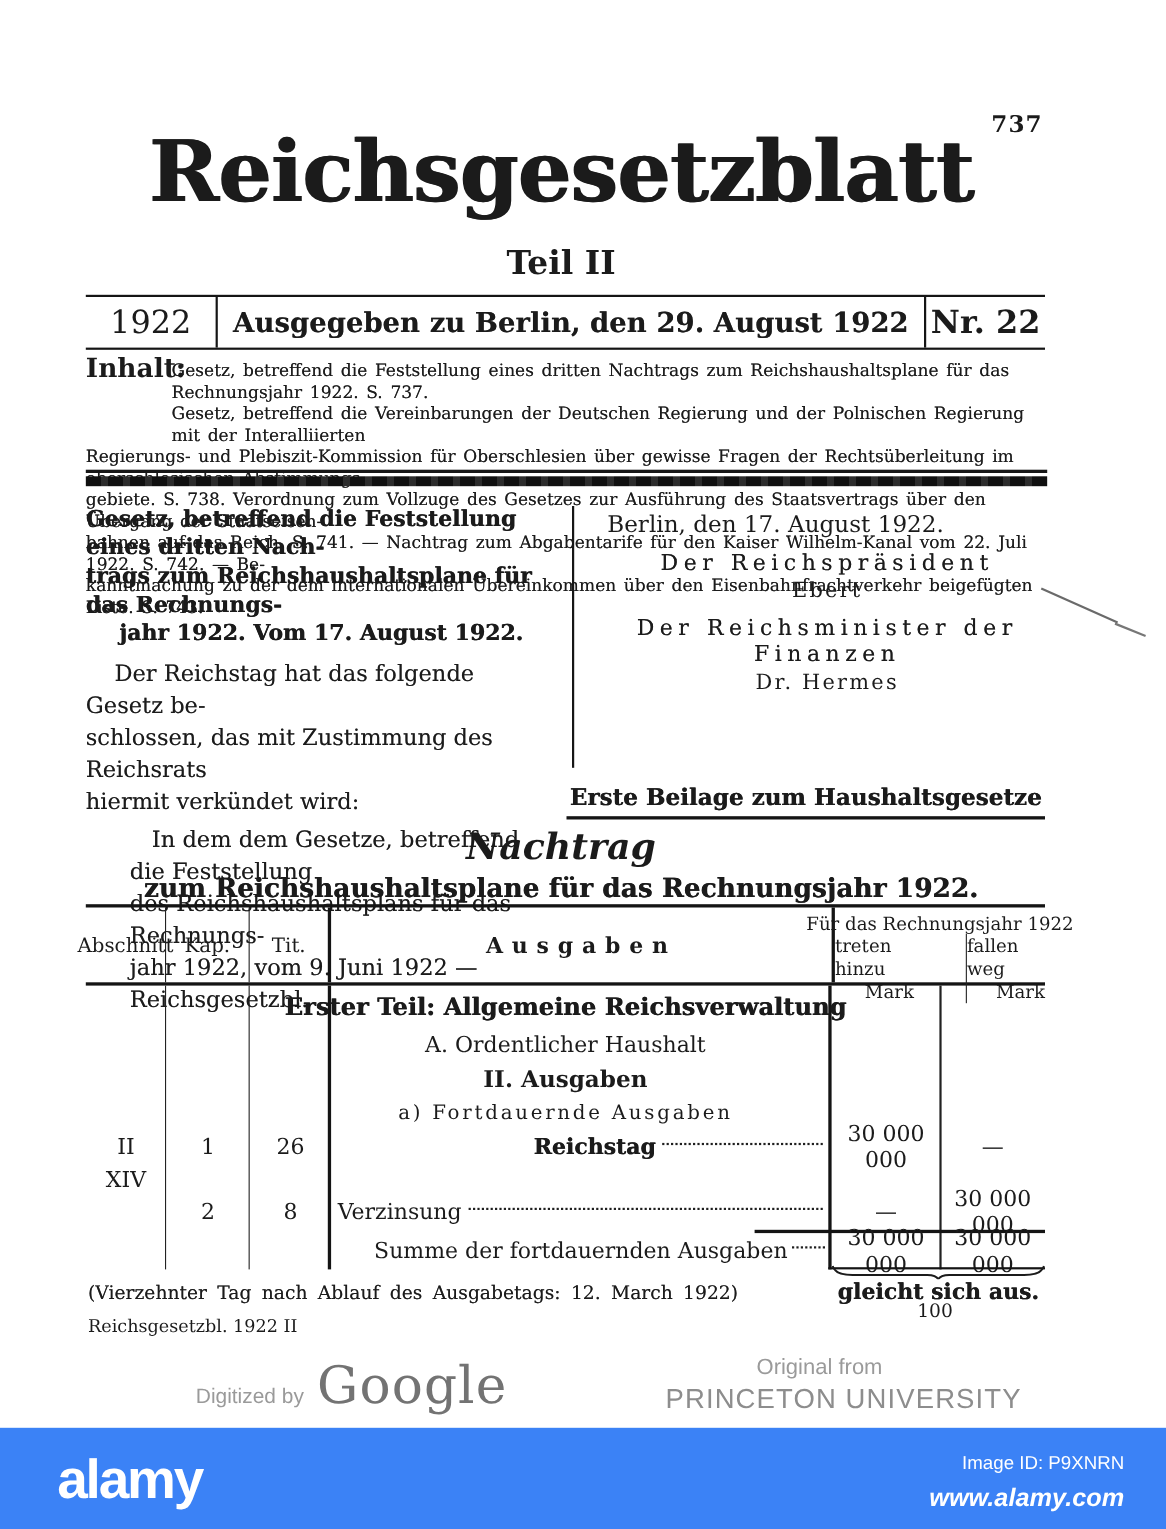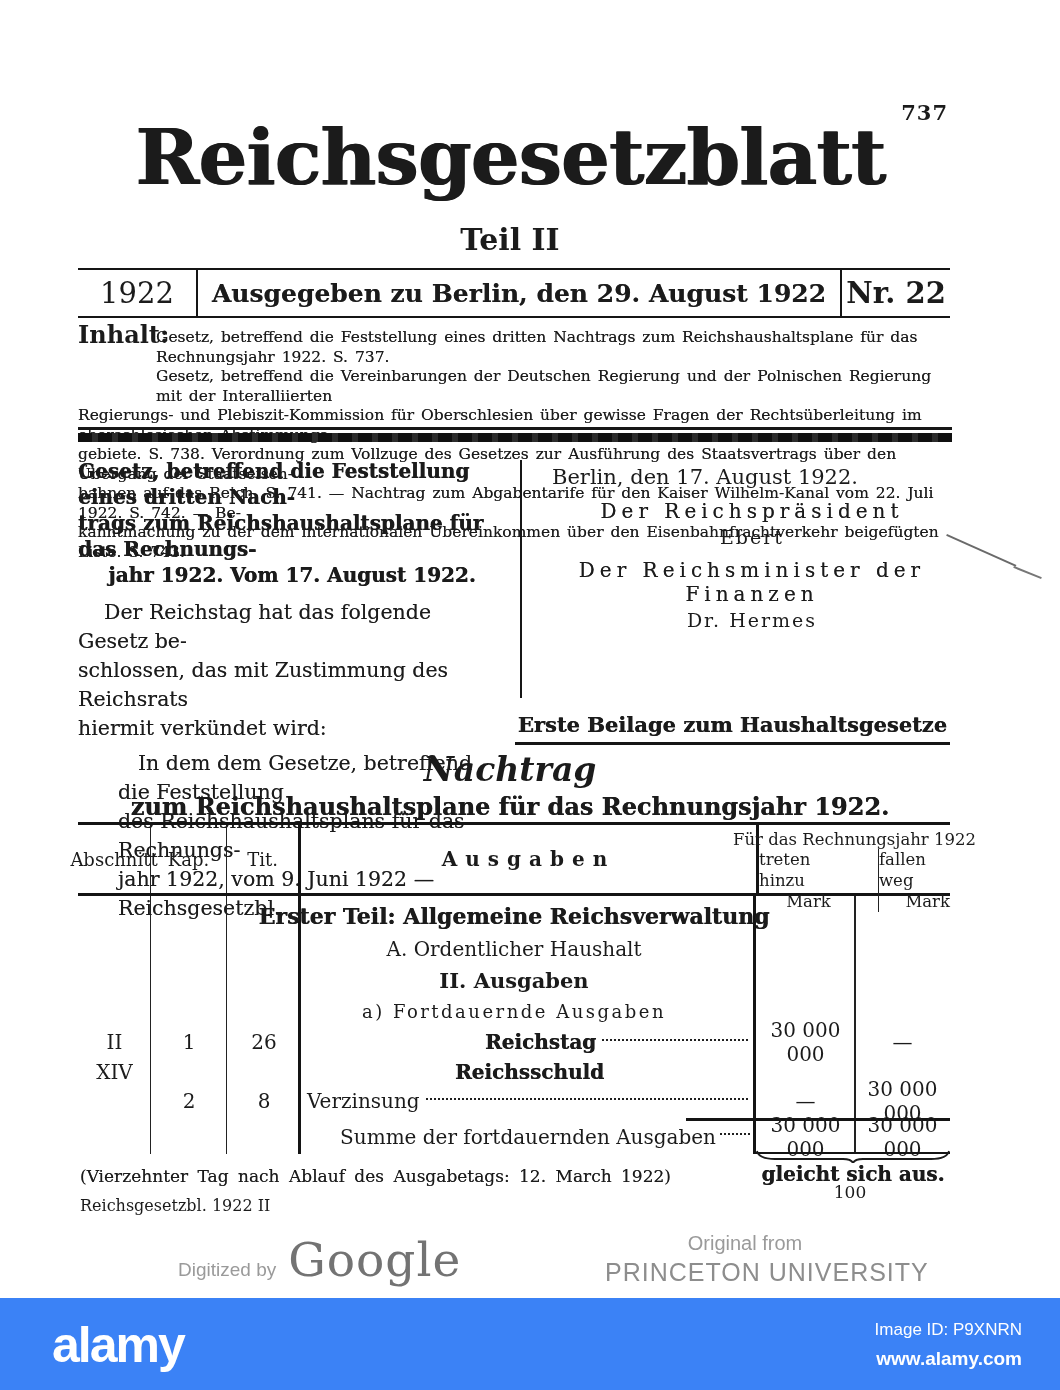--- a/index.html
+++ b/index.html
@@ -108,21 +108,21 @@
   #google-logo{font-size:47px;color:#737373;letter-spacing:1px;}
   #original{top:1232px;left:605px;width:280px;text-align:center;font-family:"Liberation Sans", sans-serif;color:#9a9a9a;}
   #original-from{font-size:20px;}
   #institution{font-size:25px;color:#8d8d8d;letter-spacing:1px;margin-top:3px;white-space:nowrap;}
 
   
   #alamy-bar{top:1298px;left:0;width:1060px;height:92px;background:#3b82f6;}
   #alamy-logo{position:absolute;left:52px;top:18px;color:#fff;font-family:"Liberation Sans", sans-serif;font-weight:bold;font-size:50px;letter-spacing:-2px;}
   #alamy-right{position:absolute;right:38px;top:22px;text-align:right;color:#fff;font-family:"Liberation Sans", sans-serif;}
   #alamy-id{font-size:17px;}
-  #alamy-url{font-size:19px;font-weight:bold;margin-top:8px;}
+  #alamy-url{font-size:23px;font-weight:bold;margin-top:8px;font-style:italic;}
 </style>
 </head>
 <body>
 
 <div id="page">
 
   <div class="abs" id="page-number">737</div>
   <div class="abs" id="masthead-title">Reichsgesetzblatt</div>
   <div class="abs" id="masthead-subtitle">Teil II</div>
 
@@ -221,23 +221,20 @@
           <span class="leader"></span>
         </div>
         <div class="ce num">30 000 000</div>
         <div class="cf num">—</div>
       </div>
 
       <div class="trow" id="row2">
         <div class="ca num">XIV</div>
         <div class="ck num"></div>
         <div class="ct num"></div>
-        <div class="cd" style="justify-content:center;">
-          <span class="rowlabel boldlabel">Reichsschuld</span>
-        </div>
         <div class="ce num"></div>
         <div class="cf num"></div>
       </div>
 
       <div class="trow" id="row3">
         <div class="ca num"></div>
         <div class="ck num">2</div>
         <div class="ct num">8</div>
         <div class="cd">
           <span class="rowlabel">Verzinsung</span>

